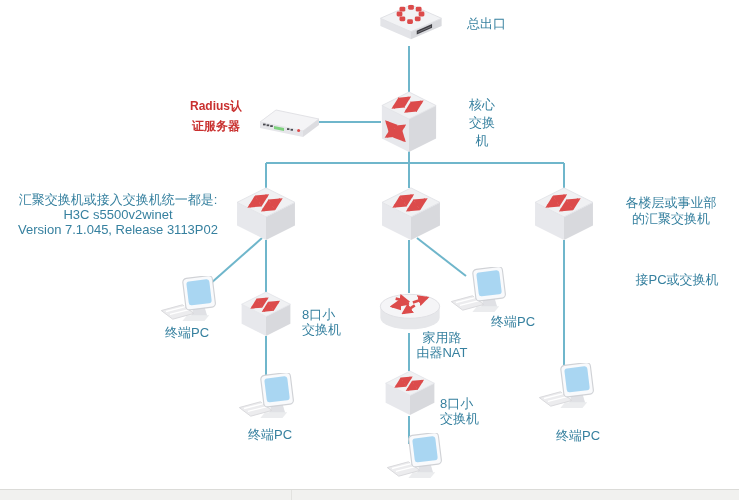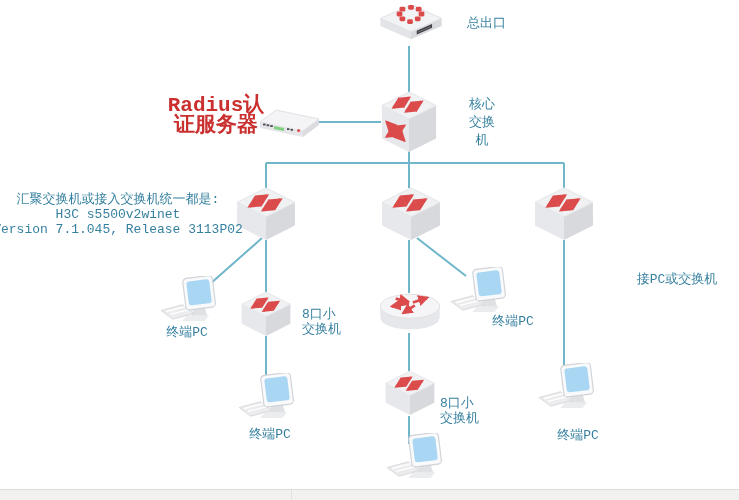--- a/index.html
+++ b/index.html
@@ -1,37 +1,37 @@
 <!DOCTYPE html>
 <html style="--connector: #6fb6cb; --label-text: #36809f; --radius-text: #c9302f; --device-arrow: #dc4b4b; --pc-screen: #a9d6f2; --server-led: #7fd17f; --scrollbar-track: #f1f1ef;"><head>
 <meta charset="utf-8">
 <style>
   html,body{margin:0;padding:0;}
   #canvas{
     position:relative;
     width:739px;height:500px;
     background:#ffffff;
     overflow:hidden;
-    font-family:Liberation Mono, monospace;
+    font-family:Liberation Sans, sans-serif;
   }
   .connectors{position:absolute;left:0;top:0;width:739px;height:500px;}
   .connectors path{stroke:var(--connector,#6fb6cb);stroke-width:2;fill:none;}
   .device{position:absolute;}
   .lbl{
     position:absolute;
     font-size:13px;
     line-height:16px;
     color:var(--label-text,#36809f);
     white-space:nowrap;
   }
   .center{transform:translateX(-50%);text-align:center;}
   .radius-title{
     color:var(--radius-text,#c9302f);
     font-weight:bold;
-    font-size:21px;
+    font-size:12px;
     line-height:20px;
   }
   .tight{line-height:15px;}
   .corecol{line-height:18px;}
   #scrollbar{
     position:absolute;left:0;top:489px;width:739px;height:11px;
     background:var(--scrollbar-track,#f1f1ef);
     border-top:1px solid #dbdbd8;
     box-sizing:border-box;
   }
@@ -198,30 +198,38 @@
     <div>交换</div>
     <div>机</div>
   </div>
 
   <div class="lbl center tight" style="left:118px;top:192px">
     <div>汇聚交换机或接入交换机统一都是:</div>
     <div>H3C s5500v2winet</div>
     <div>Version 7.1.045, Release 3113P02</div>
   </div>
 
+  <div class="lbl center" style="left:671px;top:195px">
+    <div>各楼层或事业部</div>
+    <div>的汇聚交换机</div>
+  </div>
 
   <div class="lbl center" style="left:677px;top:272px">接PC或交换机</div>
 
   <div class="lbl center" style="left:187px;top:325px">终端PC</div>
 
   <div class="lbl tight" style="left:302px;top:307px">
     <div>8口小</div>
     <div>交换机</div>
   </div>
 
+  <div class="lbl center tight" style="left:442px;top:330px">
+    <div>家用路</div>
+    <div>由器NAT</div>
+  </div>
 
   <div class="lbl center" style="left:513px;top:314px">终端PC</div>
 
   <div class="lbl center" style="left:270px;top:427px">终端PC</div>
 
   <div class="lbl tight" style="left:440px;top:396px">
     <div>8口小</div>
     <div>交换机</div>
   </div>
 

